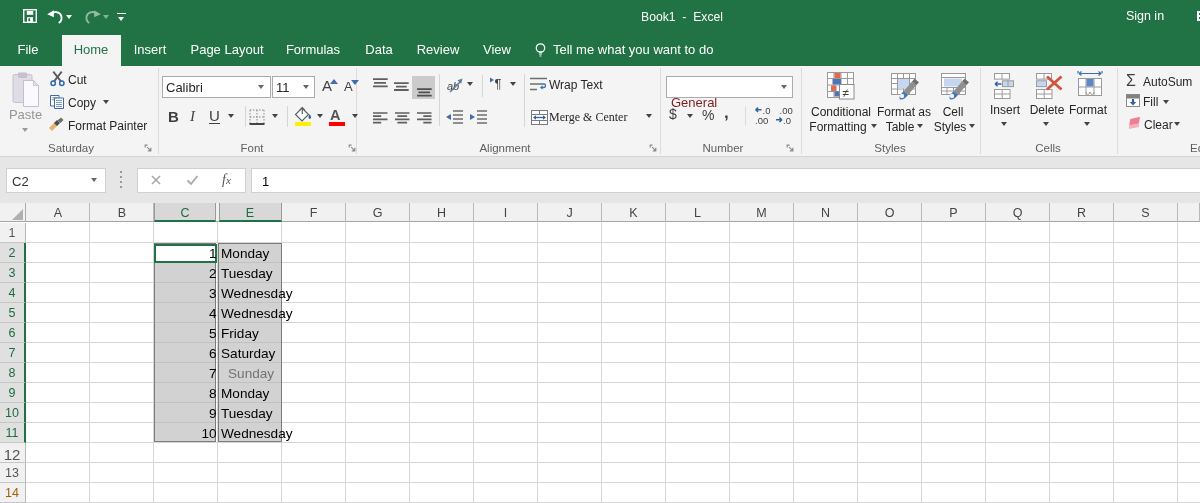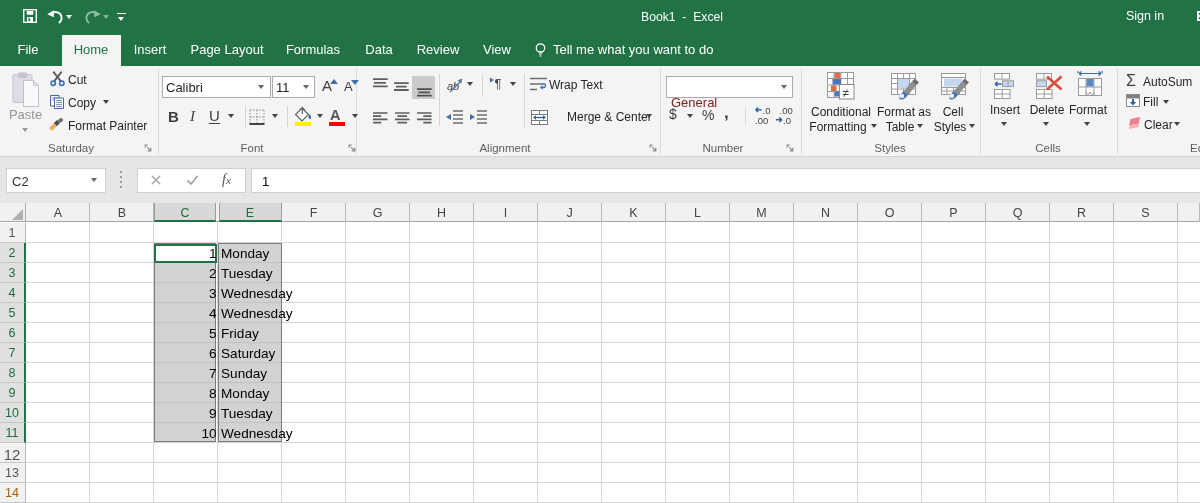--- a/index.html
+++ b/index.html
@@ -206,21 +206,21 @@
   <path d="M8 1 L18 1 M8 5 L18 5 M8 9 L18 9 M8 13 L18 13" stroke="#6d6d6d" stroke-width="1.5"></path>
   <path d="M1 4 L6 7 L1 10 Z" fill="#3f6ea8"></path>
 </svg>
 
 <svg class="abs" style="left:531px;top:110px" width="17" height="15" viewBox="0 0 17 15">
   <rect x="0.5" y="0.5" width="16" height="14" fill="#fff" stroke="#7b7b7b"></rect>
   <path d="M8.5 0.5 L8.5 4.5 M8.5 10.5 L8.5 14.5 M0.5 4.5 L16.5 4.5 M0.5 10.5 L16.5 10.5" stroke="#7b7b7b"></path>
   <path d="M4.5 7.5 L12.5 7.5" stroke="#2e62a1" stroke-width="1.3"></path>
   <path d="M5 5.2 L2 7.5 L5 9.8 Z M12 5.2 L15 7.5 L12 9.8 Z" fill="#2e62a1"></path>
 </svg>
-<div class="abs btxt" style="left:567px;top:110px;">Merge &amp; Center</div>
+<div class="abs btxt" style="left:549px;top:110px;font-family:Liberation Serif, serif;">Merge &amp; Center</div>
 <div class="abs dd" style="left:646px;top:114px;"></div>
 <svg class="abs" style="left:649px;top:144px" width="9" height="9" viewBox="0 0 9 9">
   <path d="M1.2 3.6 L1.2 1.2 L3.6 1.2" stroke="#8a8a8a" stroke-width="1.2" fill="none"></path>
   <path d="M3.2 3.2 L6.6 6.6 M6.8 3.8 L6.8 6.8 L3.8 6.8" stroke="#8a8a8a" stroke-width="1.2" fill="none"></path>
 </svg>
 
 <div class="abs" style="left:666px;top:76px;width:127px;height:22px;background:#fff;border:1px solid #ababab;"></div>
 <div class="abs" style="left:671px;top:84px;font-size:13px;color:#7f1d1d;margin-top:11px;">General</div>
 <div class="abs dd" style="left:781px;top:85px;border-top-color:#666;"></div>
 <div class="abs" style="left:669px;top:106px;font-size:14px;color:#3f3f3f;">$</div>
@@ -438,21 +438,21 @@
   <div class="abs" style="left:221px;top:62.5px;font-size:13.6px;color:#000;white-space:nowrap;">Tuesday</div>
   <div class="abs" style="left:154px;top:82.5px;width:62.5px;text-align:right;font-size:13.6px;color:#000;">3</div>
   <div class="abs" style="left:221px;top:82.5px;font-size:13.6px;color:#000;white-space:nowrap;">Wednesday</div>
   <div class="abs" style="left:154px;top:102.5px;width:62.5px;text-align:right;font-size:13.6px;color:#000;">4</div>
   <div class="abs" style="left:221px;top:102.5px;font-size:13.6px;color:#000;white-space:nowrap;">Wednesday</div>
   <div class="abs" style="left:154px;top:122.5px;width:62.5px;text-align:right;font-size:13.6px;color:#000;">5</div>
   <div class="abs" style="left:221px;top:122.5px;font-size:13.6px;color:#000;white-space:nowrap;">Friday</div>
   <div class="abs" style="left:154px;top:142.5px;width:62.5px;text-align:right;font-size:13.6px;color:#000;">6</div>
   <div class="abs" style="left:221px;top:142.5px;font-size:13.6px;color:#000;white-space:nowrap;">Saturday</div>
   <div class="abs" style="left:154px;top:162.5px;width:62.5px;text-align:right;font-size:13.6px;color:#000;">7</div>
-  <div class="abs" style="left:221px;top:162.5px;font-size:13.6px;color:#000000;white-space:nowrap;">Sunday</div>
+  <div class="abs" style="left:228px;top:162.5px;font-size:13.6px;color:#737373;white-space:nowrap;">Sunday</div>
   <div class="abs" style="left:154px;top:182.5px;width:62.5px;text-align:right;font-size:13.6px;color:#000;">8</div>
   <div class="abs" style="left:221px;top:182.5px;font-size:13.6px;color:#000;white-space:nowrap;">Monday</div>
   <div class="abs" style="left:154px;top:202.5px;width:62.5px;text-align:right;font-size:13.6px;color:#000;">9</div>
   <div class="abs" style="left:221px;top:202.5px;font-size:13.6px;color:#000;white-space:nowrap;">Tuesday</div>
   <div class="abs" style="left:154px;top:222.5px;width:62.5px;text-align:right;font-size:13.6px;color:#000;">10</div>
   <div class="abs" style="left:221px;top:222.5px;font-size:13.6px;color:#000;white-space:nowrap;">Wednesday</div>
 </div>
 </div>
 
 </body></html>

